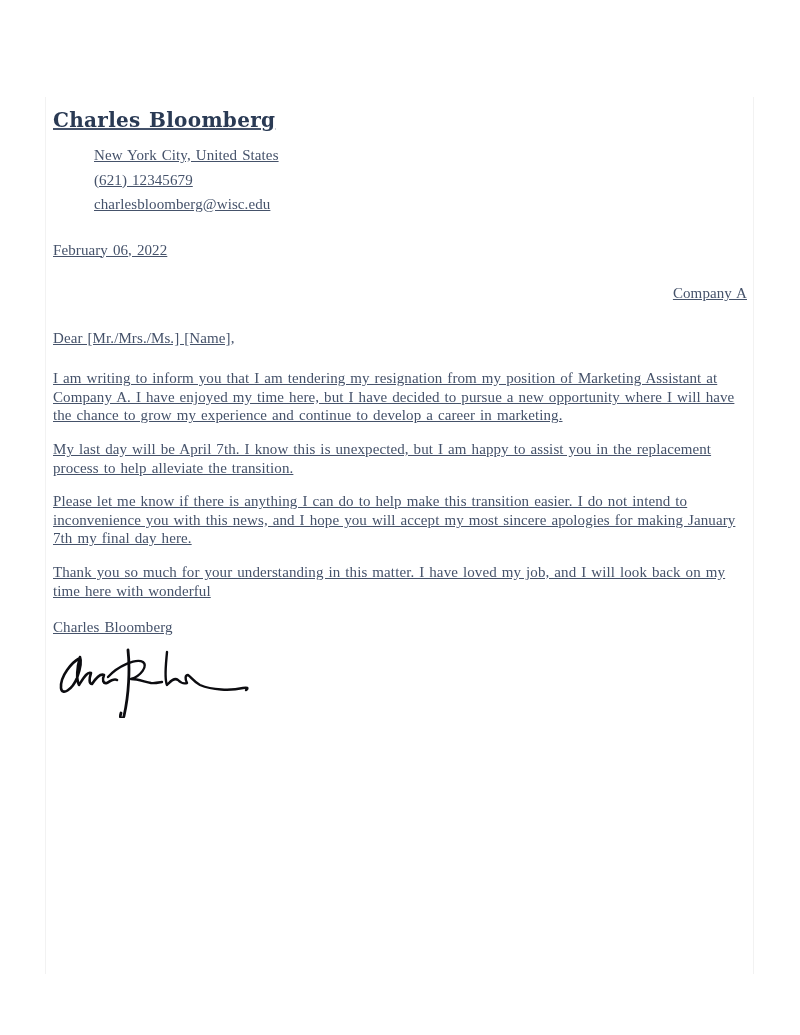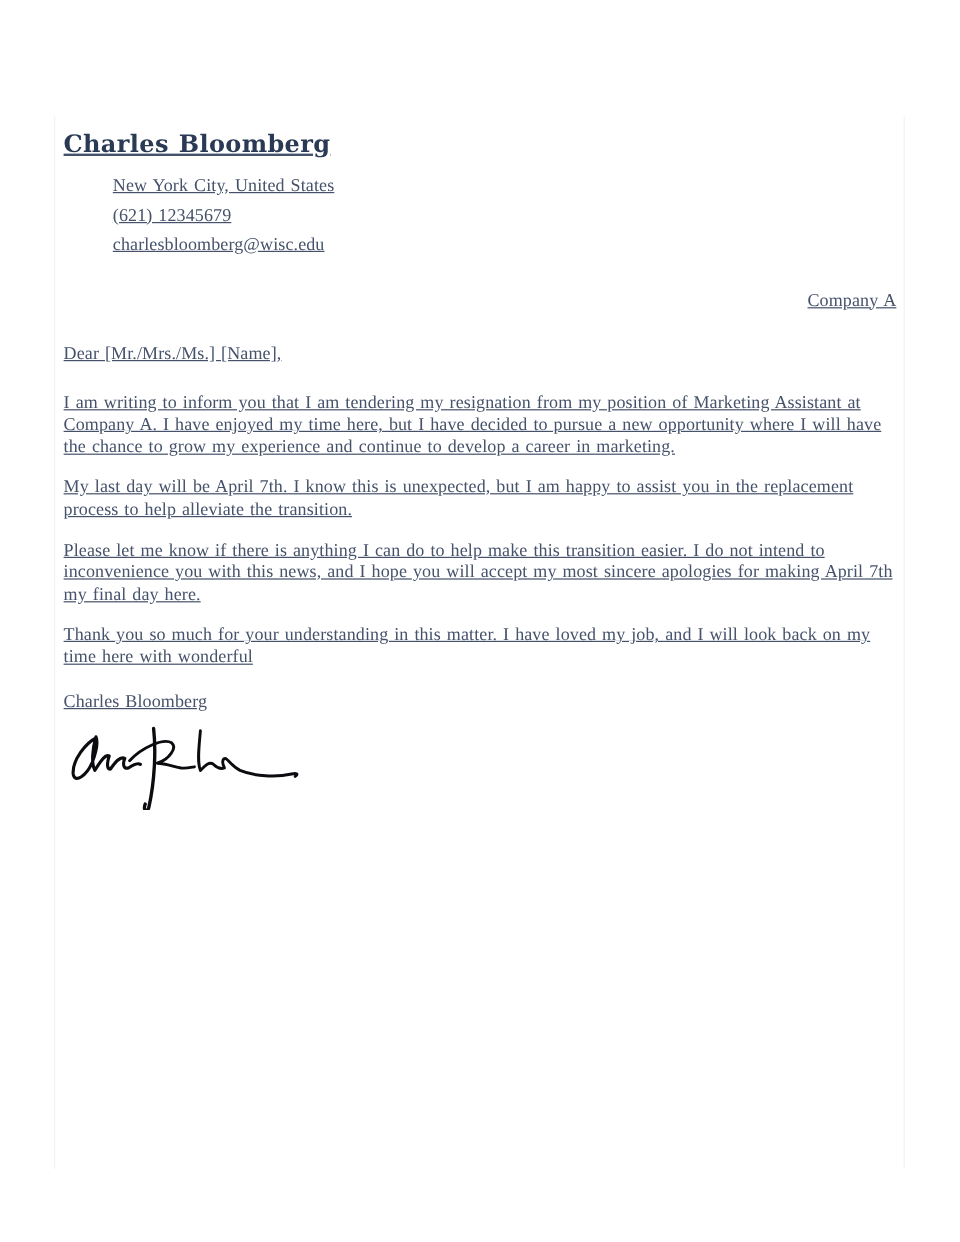--- a/index.html
+++ b/index.html
@@ -70,28 +70,29 @@
 <div class="doc">
 
   <h1 class="sender-name">Charles Bloomberg</h1>
 
   <div class="contact">
     <p>New York City, United States</p>
     <p>(621) 12345679</p>
     <p>charlesbloomberg@wisc.edu</p>
   </div>
 
+  <p class="date">February 06, 2022</p>
 
   <p class="recipient">Company A</p>
 
   <p class="salutation">Dear [Mr./Mrs./Ms.] [Name],</p>
 
   <p class="para first">I am writing to inform you that I am tendering my resignation from my position of Marketing Assistant at Company A. I have enjoyed my time here, but I have decided to pursue a new opportunity where I will have the chance to grow my experience and continue to develop a career in marketing.</p>
   <p class="para">My last day will be April 7th. I know this is unexpected, but I am happy to assist you in the replacement process to help alleviate the transition.</p>
-  <p class="para">Please let me know if there is anything I can do to help make this transition easier. I do not intend to inconvenience you with this news, and I hope you will accept my most sincere apologies for making April 7th my final day here.</p>
+  <p class="para">Please let me know if there is anything I can do to help make this transition easier. I do not intend to inconvenience you with this news, and I hope you will accept my most sincere apologies for making January 7th my final day here.</p>
   <p class="para">Thank you so much for your understanding in this matter. I have loved my job, and I will look back on my time here with wonderful</p>
 
   <p class="closing">Charles Bloomberg</p>
 
   <svg class="sig" width="200" height="80" viewBox="0 0 200 80" aria-hidden="true">
 
     <path stroke-width="2.6" d="M30,20 C22,24 10,38 11,50 C12,58 22,52 27,40 C30,32 32,24 30,19 C27,29 26,41 29,47 C33,41 37,33 41,35 C39,41 39,46 42,46 C46,40 50,35 54,37 C52,42 53,46 57,45 C60,43 64,40 67,42"></path>
 
     <path stroke-width="2.8" d="M78,12 C80,30 79,56 74,78 C73,82 69,81 71,75"></path>
 

